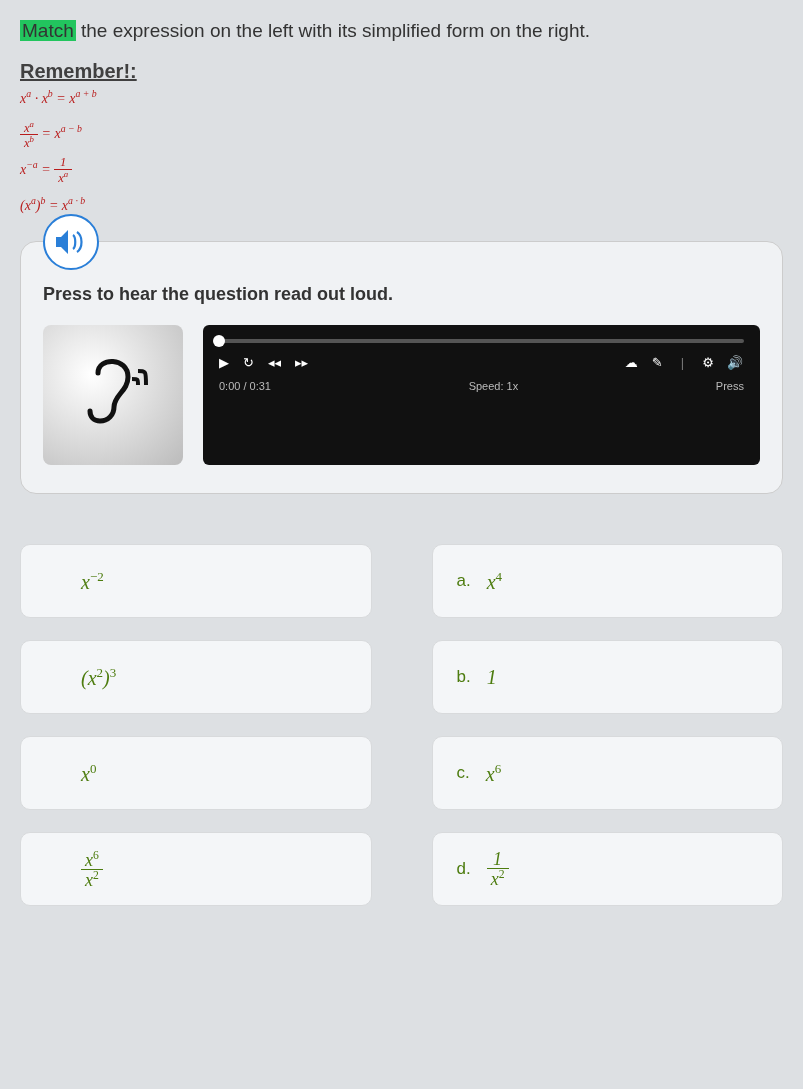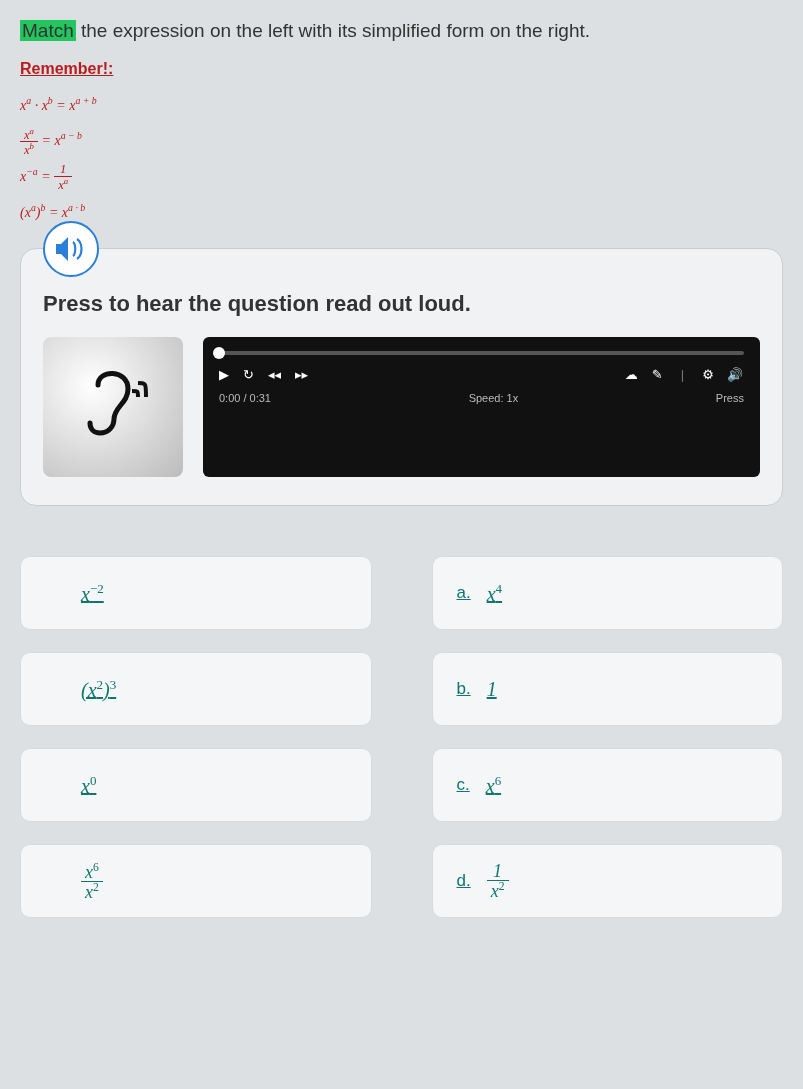--- a/index.html
+++ b/index.html
@@ -7,25 +7,25 @@
     font-family: Arial, sans-serif;
     background: #dde0e3;
     width: 803px;
     height: 1089px;
     padding: 20px;
     color: #222;
   }
   .highlight { background: #22c55e; padding: 0 2px; }
   .instruction { font-size: 19px; margin-bottom: 18px; color: #333; }
   .remember-label {
-    color: #b91c1c;
+    color: #404040;
     font-weight: bold;
     text-decoration: underline;
-    margin-bottom: 12px;
-    font-size: 16px;
+    margin-bottom: 0;
+    font-size: 20px;
   }
   .rules { margin-bottom: 20px; line-height: 2.2; font-family: 'Times New Roman', serif; color:#b91c1c; font-style: italic; font-size:14px;}
   .rules .row { margin-bottom:4px; }
   sup { font-size: 0.7em; }
   .frac { display: inline-block; text-align:center; vertical-align:middle; font-size:0.9em;}
   .frac .num { display:block; border-bottom:1px solid currentColor; padding:0 4px; line-height:1;}
   .frac .den { display:block; padding:0 4px; line-height:1;}
 
   .audio-card {
     background: #f0f2f4;
@@ -40,21 +40,21 @@
     width: 56px; height:56px;
     border:2px solid #2a7fd8;
     border-radius:50%;
     background:#fff;
     display:flex; align-items:center; justify-content:center;
     position:absolute;
     top:-28px; left:22px;
     color:#2a7fd8;
     font-size:26px;
   }
-  .press-text { font-size:22px; font-weight:bold; margin-top:18px; margin-bottom:20px; color:#333;}
+  .press-text { font-size:18px; font-weight:bold; margin-top:18px; margin-bottom:20px; color:#333;}
   .player-row { display:flex; gap:20px; align-items:stretch; }
   .ear-box {
     width:140px; height:140px;
     background: radial-gradient(circle at 35% 35%, #ffffff, #bbbbbb);
     border-radius:8px;
     display:flex; align-items:center; justify-content:center;
     font-size:56px;
     color:#111;
     flex-shrink:0;
   }
@@ -80,22 +80,21 @@
   .card {
     background:#f4f6f8;
     border:1px solid #d8dadc;
     border-radius:10px;
     height:74px;
     display:flex;
     align-items:center;
     padding:0 24px;
     font-family:'Times New Roman', serif;
     font-size:20px;
-    color:#0f766e;
-    text-decoration:underline;
+    color:#4d7c0f;
   }
   .col.left .card { padding-left:60px; }
   .choice-letter { margin-right:16px; font-style:normal; font-family:Arial,sans-serif; font-size:17px; }
   .math { font-style:italic; }
   .math sup { font-style:normal; font-size:0.65em;}
 </style>
 </head>
 <body>
 
 <div class="instruction">

